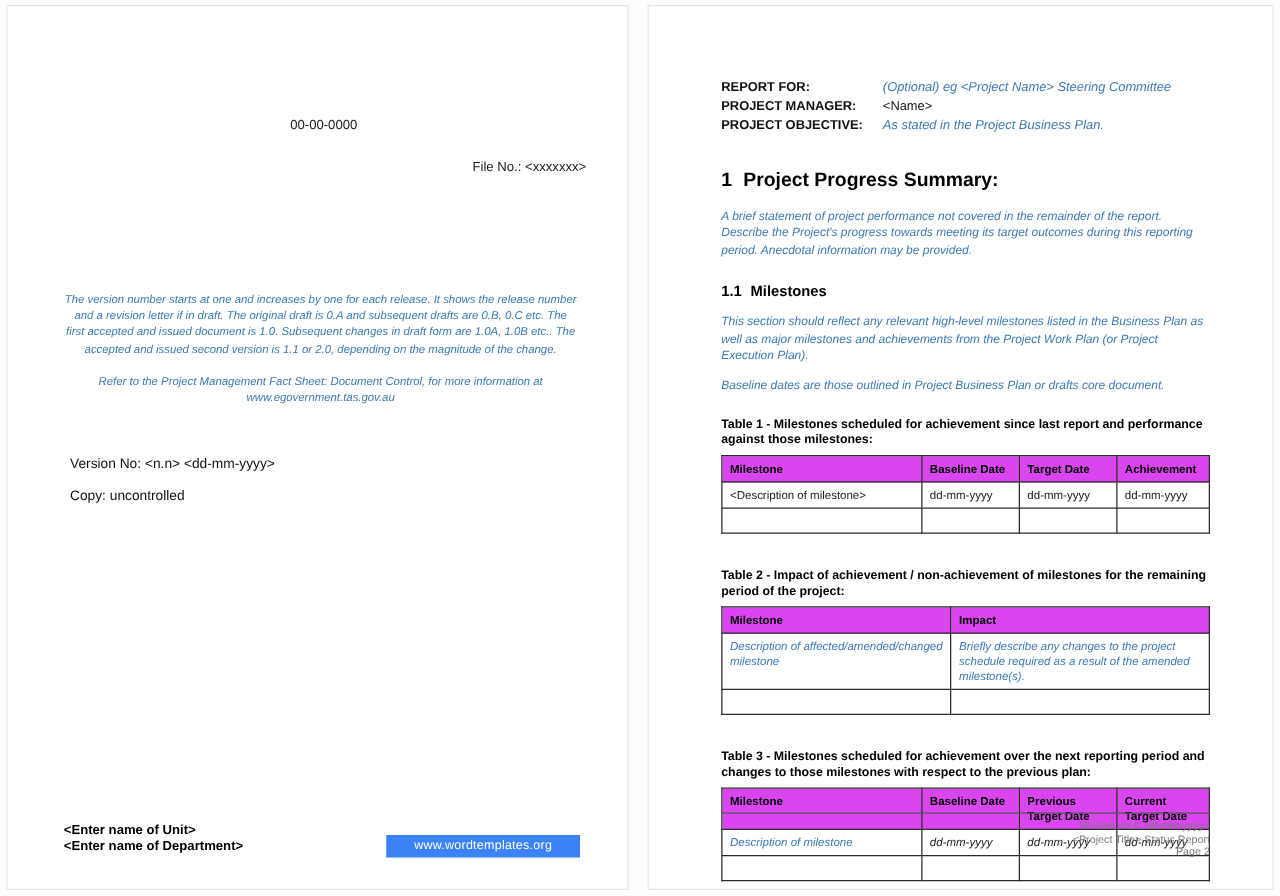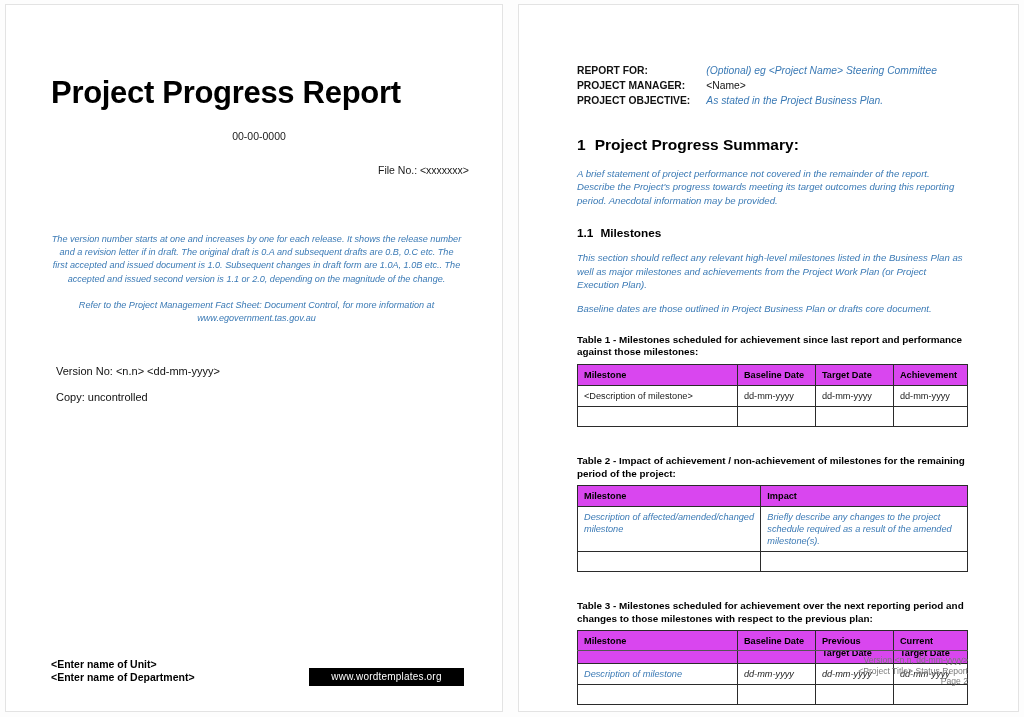--- a/index.html
+++ b/index.html
@@ -81,21 +81,21 @@
     font-weight: bold;
     color: #000000;
     line-height: 13px;
   }
   .promo-banner {
     position: absolute;
     left: 303px;
     bottom: 25px;
     width: 155px;
     height: 18px;
-    background: #000000;
+    background: #3b82f6;
     color: #ffffff;
     font-size: 10px;
     text-align: center;
     line-height: 18px;
     letter-spacing: 0.2px;
   }
 
   
   .content {
     position: absolute;
@@ -181,21 +181,20 @@
   }
 </style>
 </head>
 <body>
 
 <div class="spread">
 
   <div class="page page-left">
 
     <div class="title-block">
-      <div class="doc-title">Project Progress Report</div>
       <div class="doc-date">00-00-0000</div>
       <div class="file-no">File No.: &lt;xxxxxxx&gt;</div>
     </div>
 
     <div class="note-block">
       <p>The version number starts at one and increases by one for each release. It shows the release number and a revision letter if in draft. The original draft is 0.A and subsequent drafts are 0.B, 0.C etc. The first accepted and issued document is 1.0. Subsequent changes in draft form are 1.0A, 1.0B etc.. The accepted and issued second version is 1.1 or 2.0, depending on the magnitude of the change.</p>
       <p>Refer to the Project Management Fact Sheet: Document Control, for more information at www.egovernment.tas.gov.au</p>
     </div>
 
     <div class="version-block">

